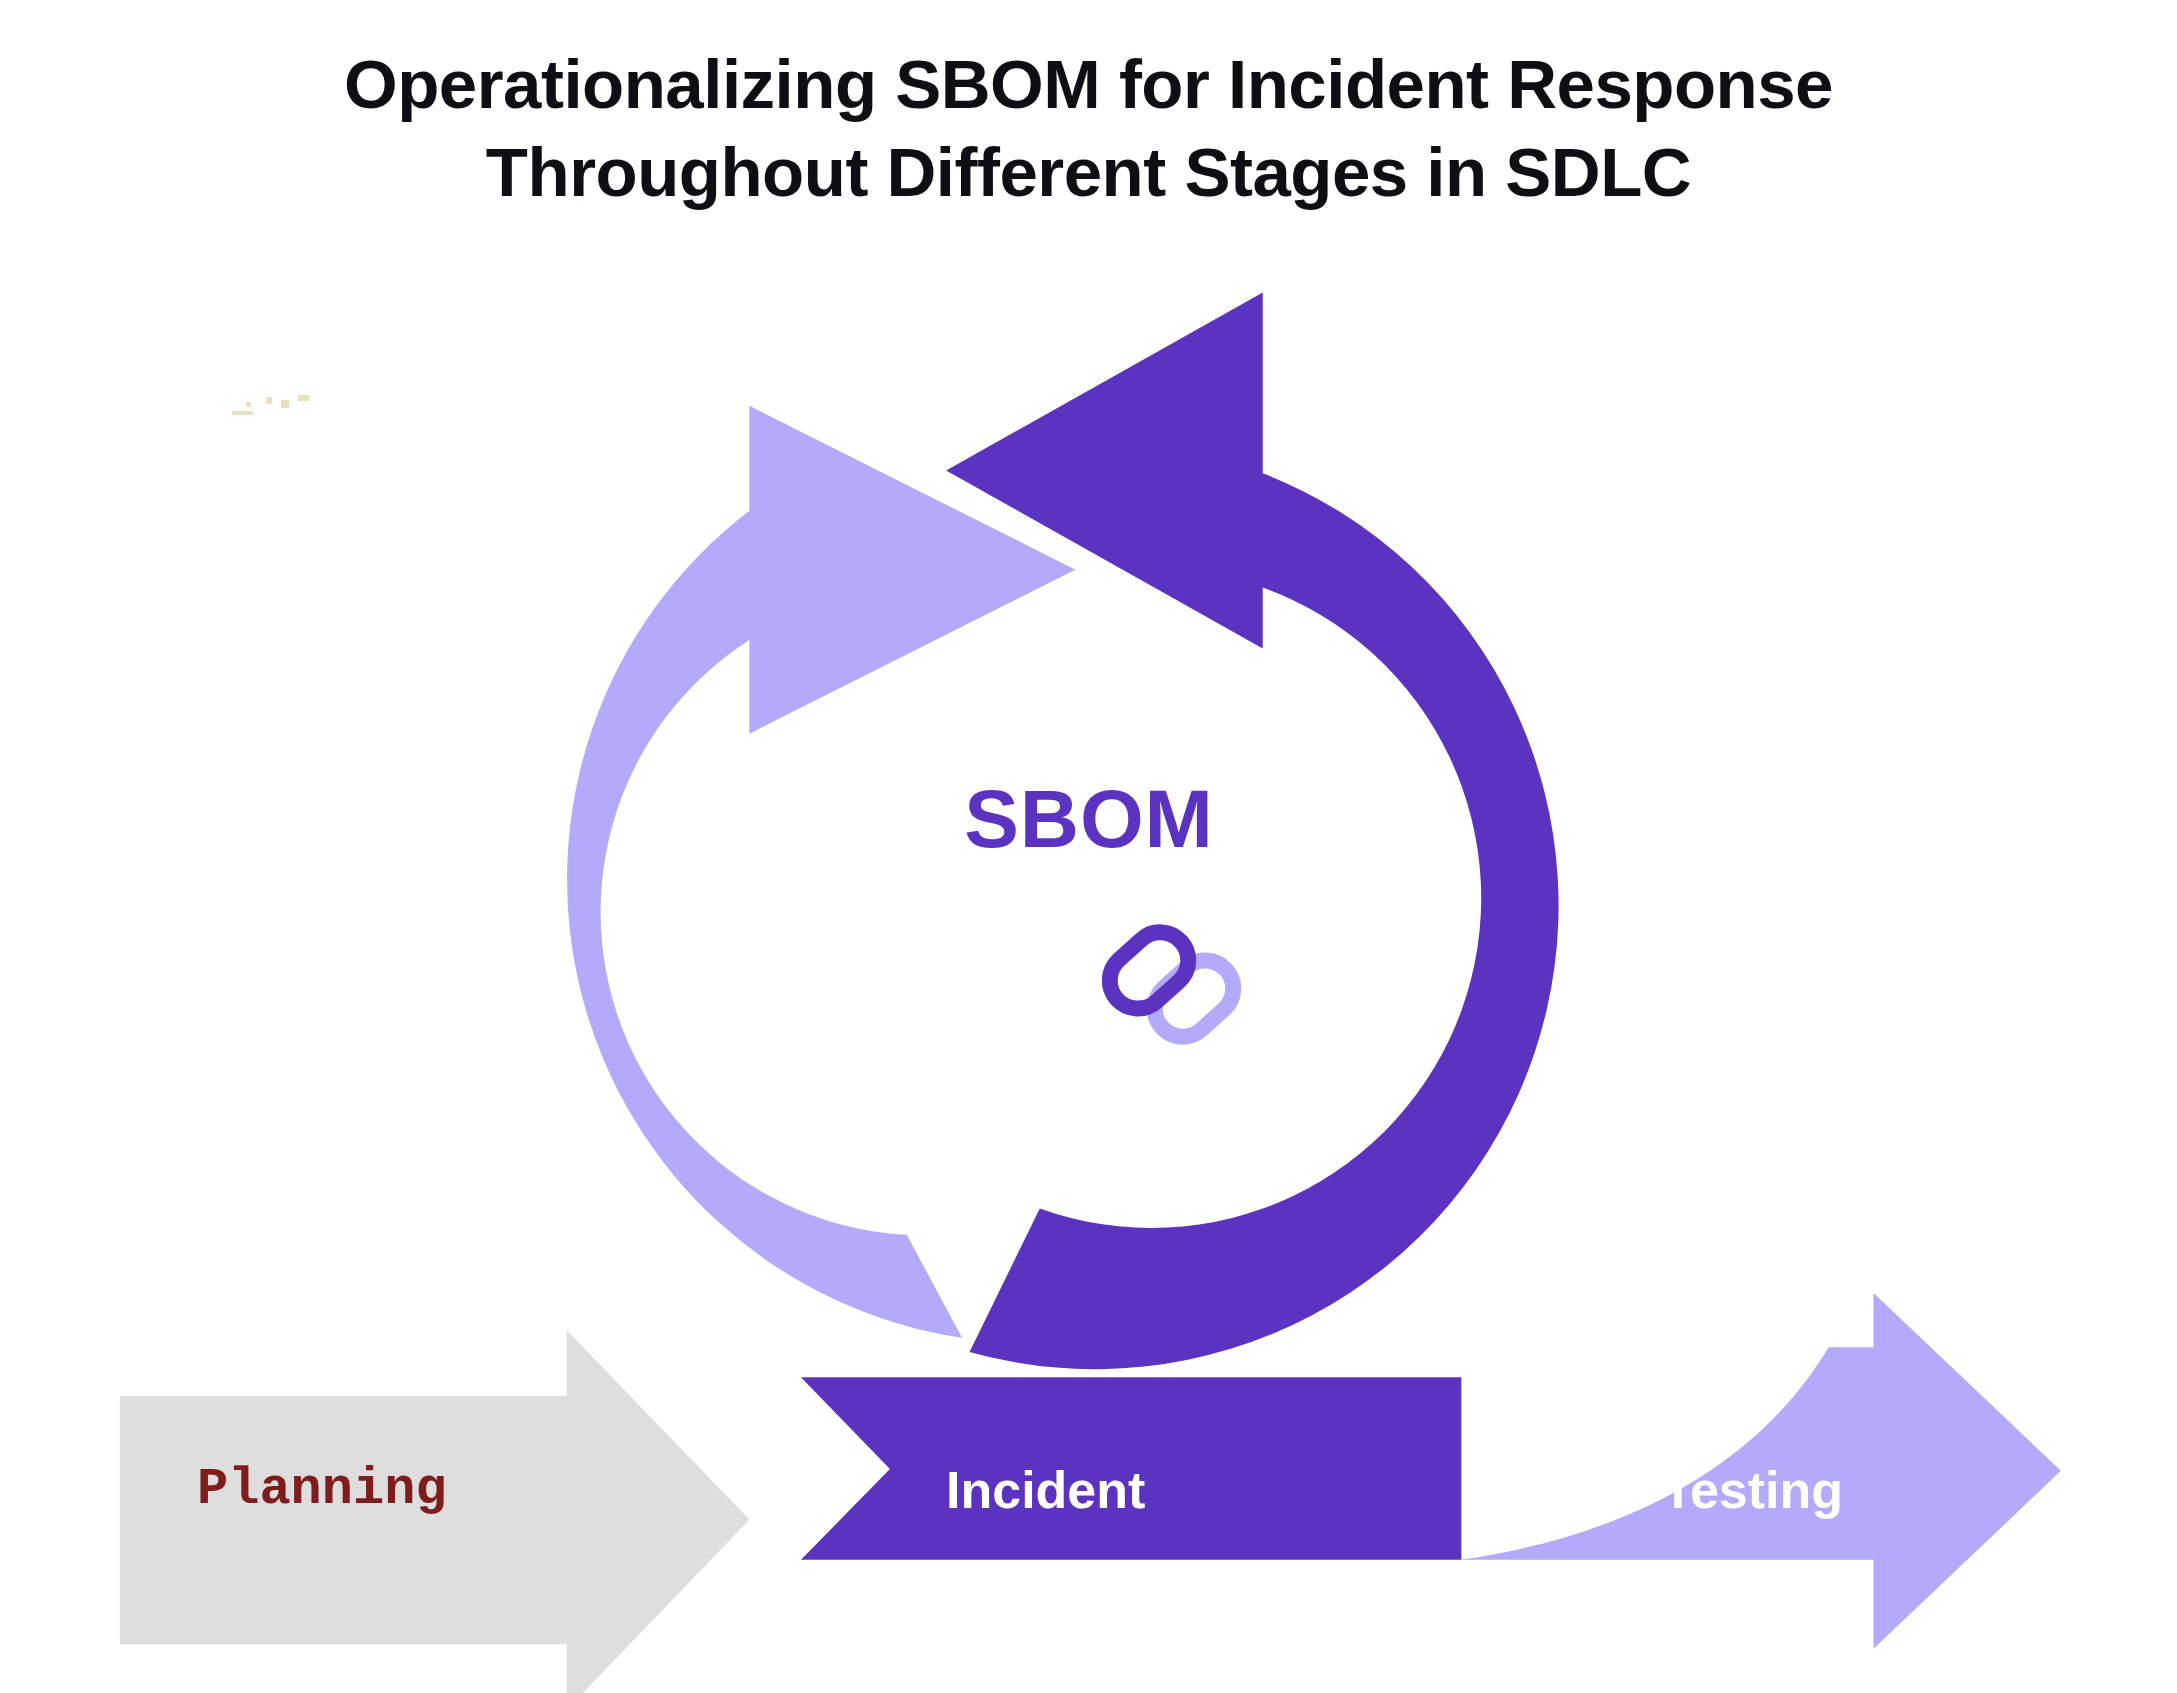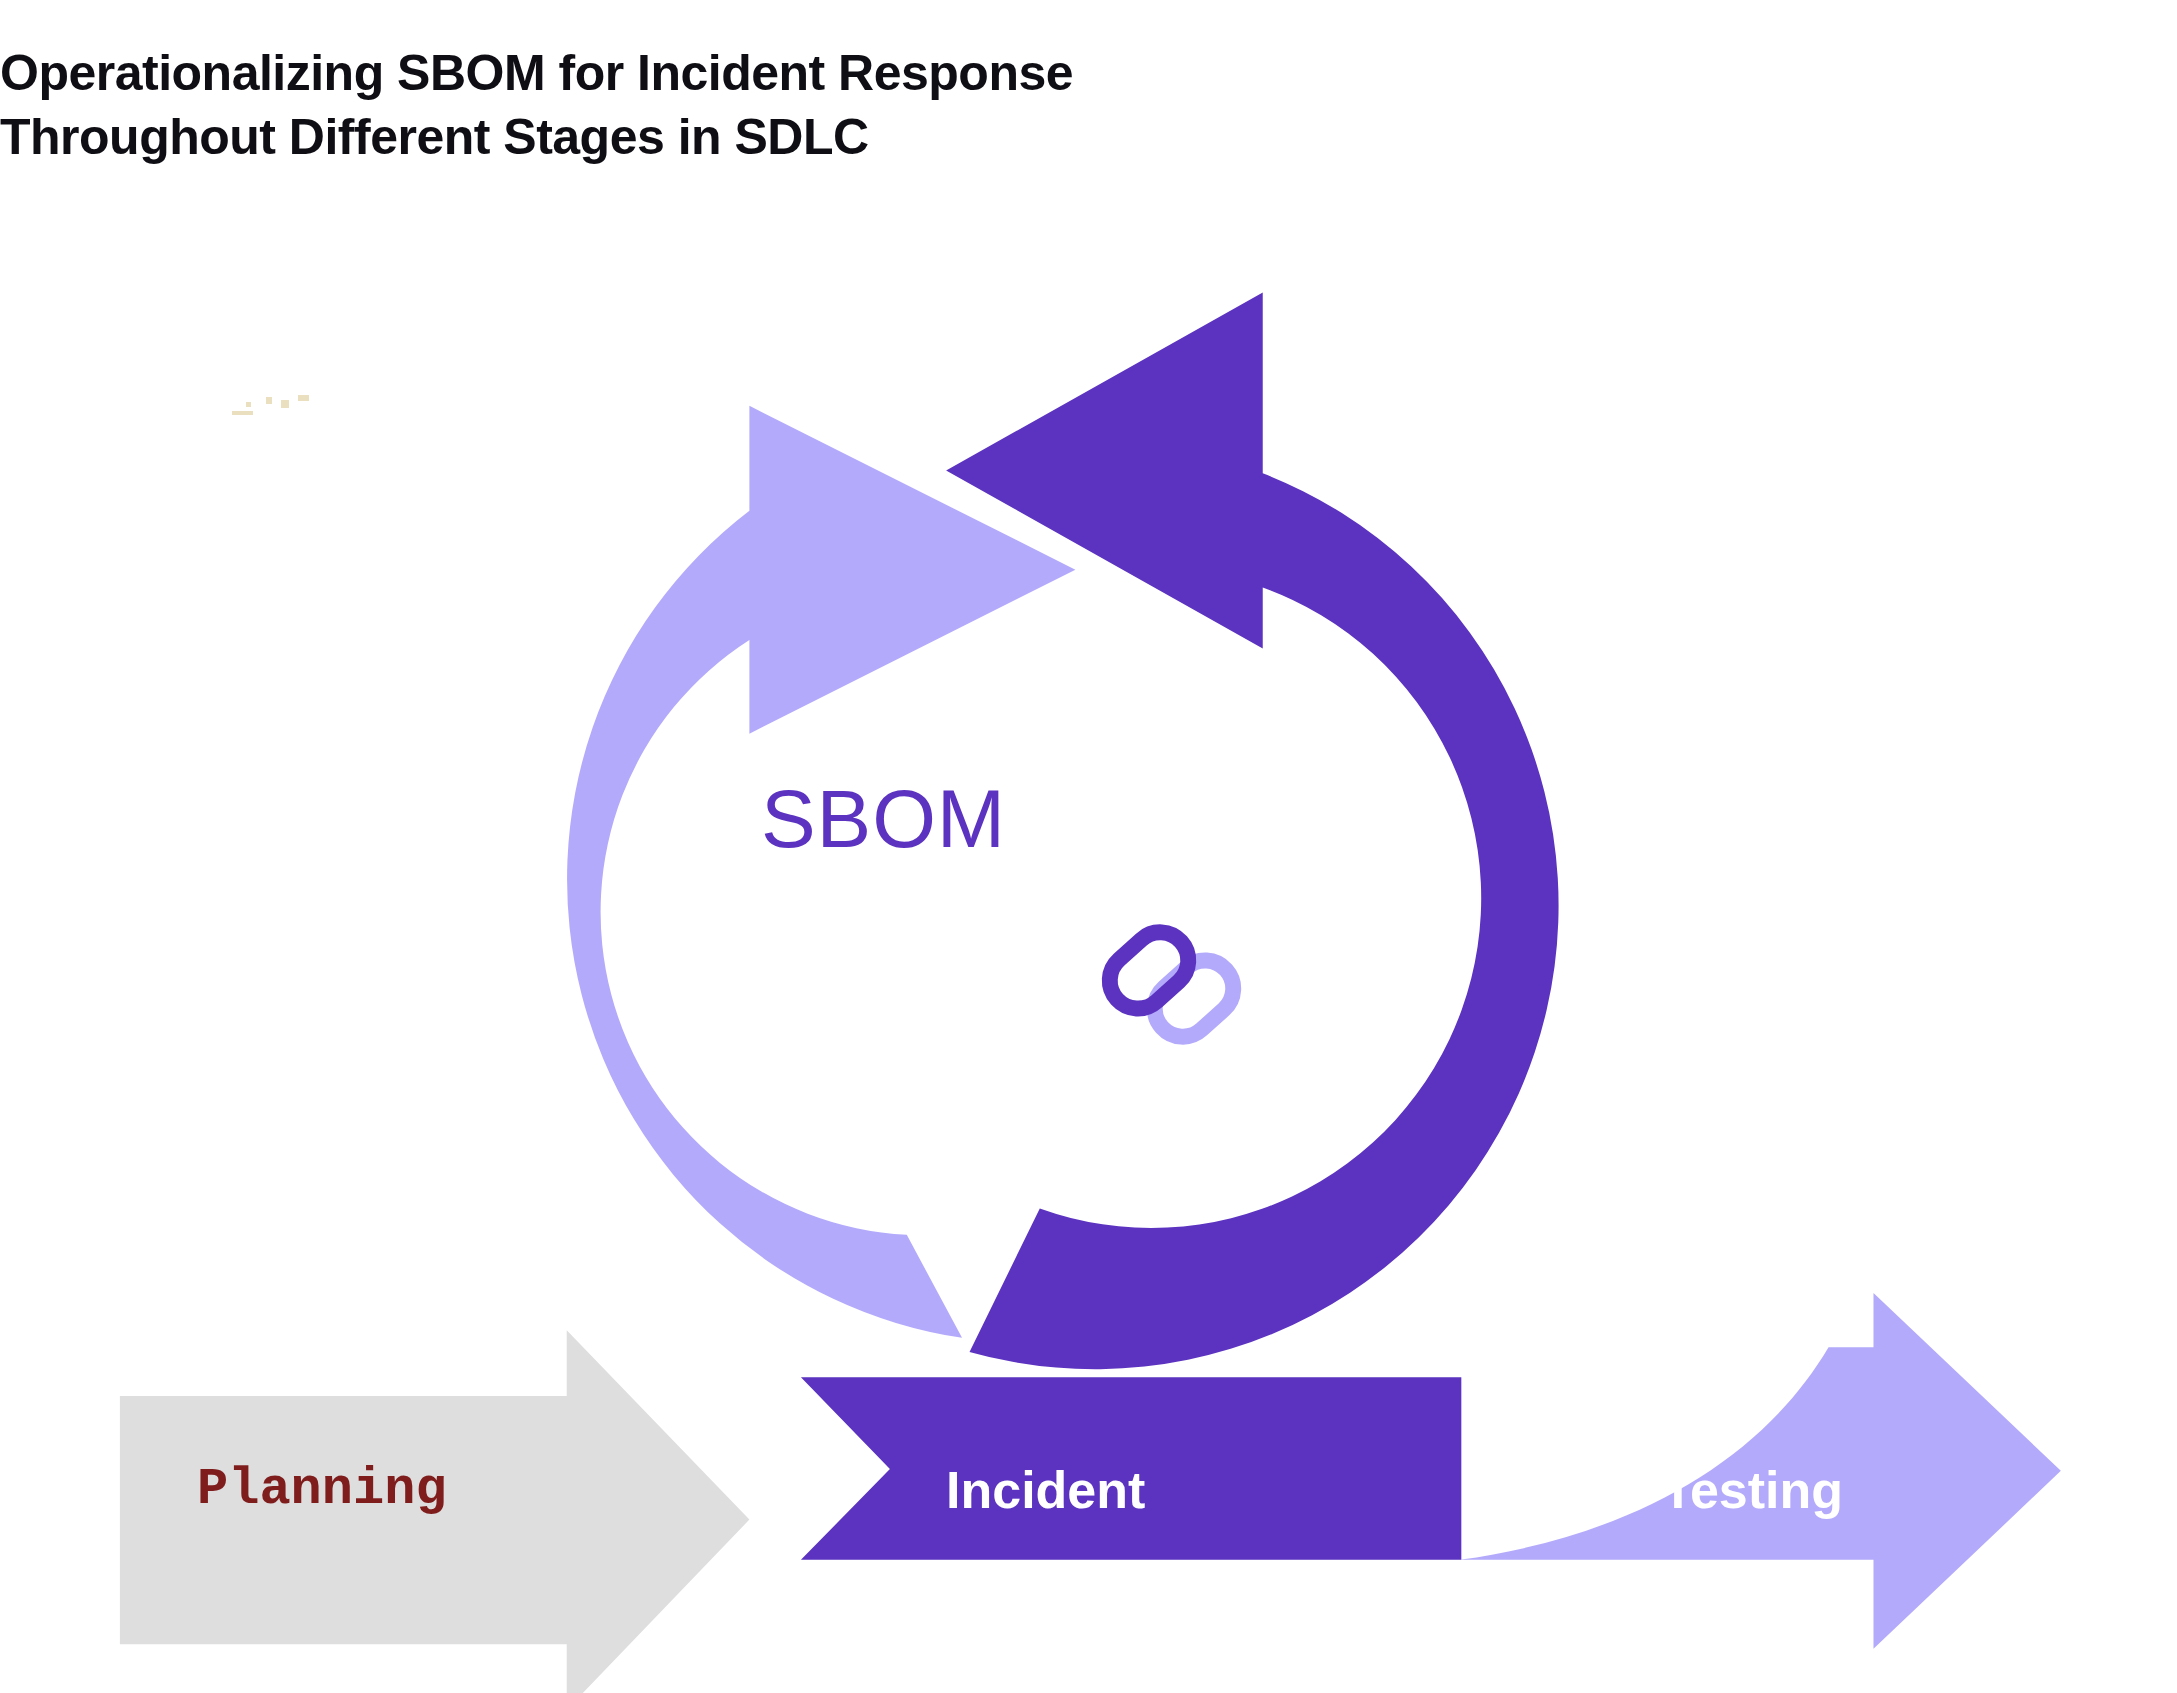--- a/index.html
+++ b/index.html
@@ -19,22 +19,22 @@
     background: #ffffff;
     overflow: hidden;
   }
 
   
   #title {
     position: absolute;
     left: 0;
     top: 41px;
     width: 2177px;
-    text-align: left;
-    font-size: 50px;
+    text-align: center;
+    font-size: 69px;
     font-weight: 700;
     line-height: 1.28;
     letter-spacing: -0.5px;
     color: #0e0e14;
     white-space: pre-line;
   }
 
   
   #diagram {
     position: absolute;
@@ -42,21 +42,22 @@
     top: 0;
     width: 2177px;
     height: 1694px;
     display: block;
   }
 
   
   .center-label {
     position: absolute;
     width: 656px;
-    font-weight: 400;
+    text-align: center;
+    font-weight: 700;
     line-height: 1;
     pointer-events: none;
   }
   #sbom-label {
     left: 761px;
     top: 778px;
     font-size: 82px;
     letter-spacing: 0.9px;
     color: #5B33C0;
   }

